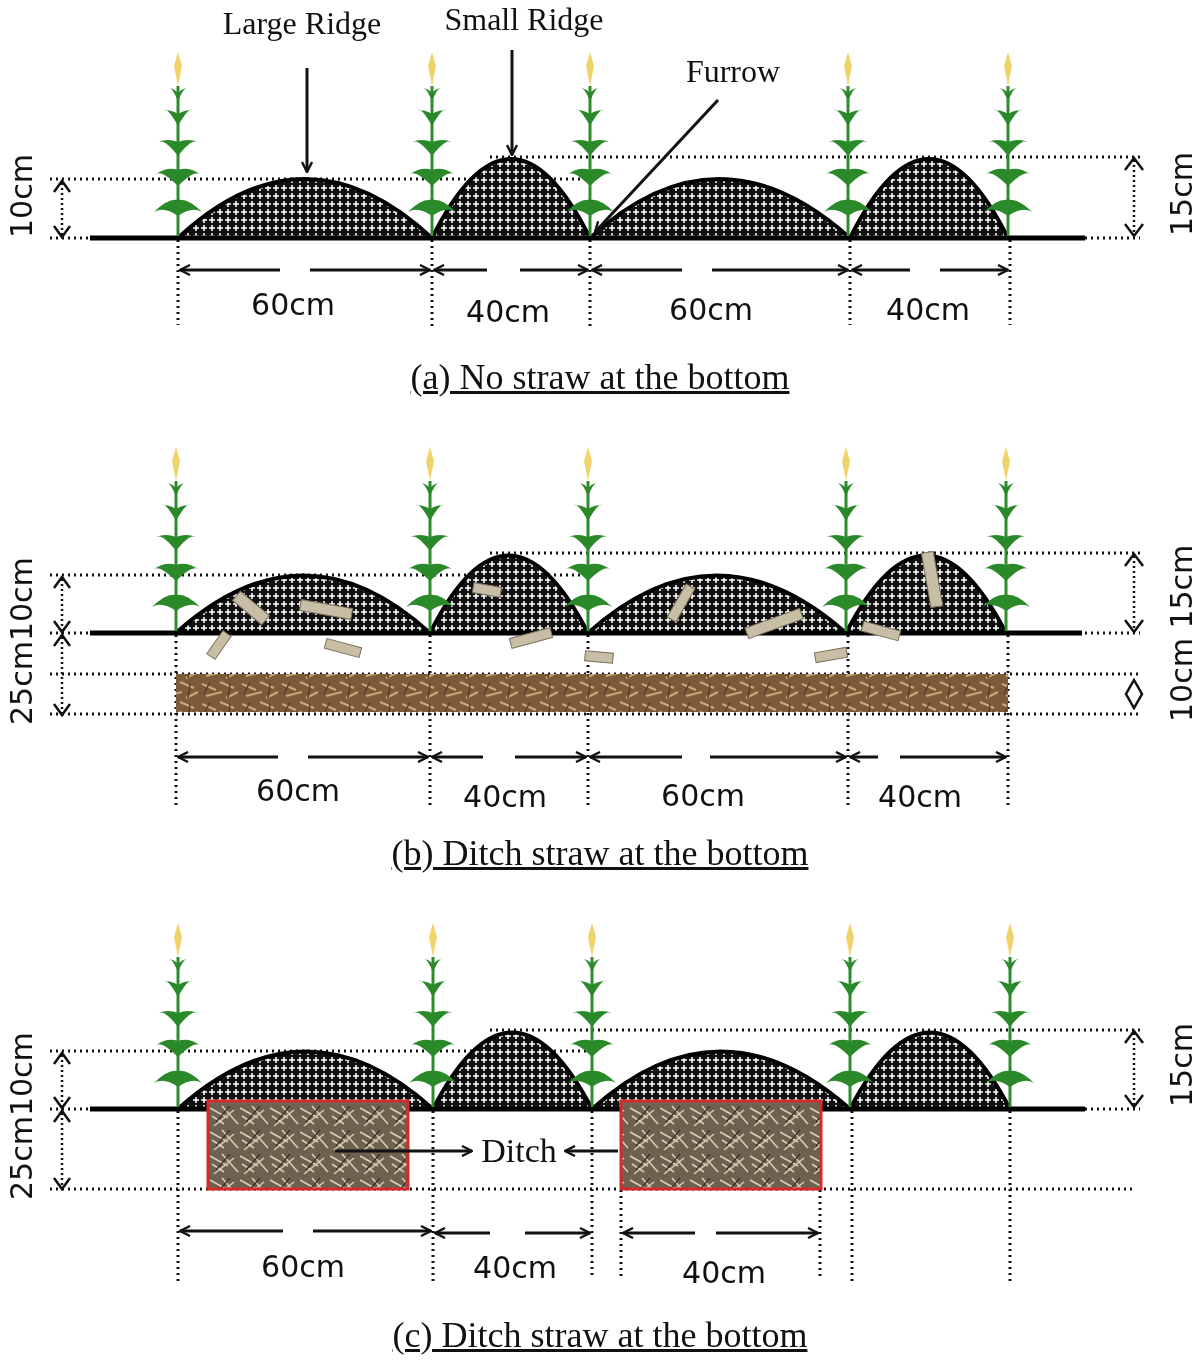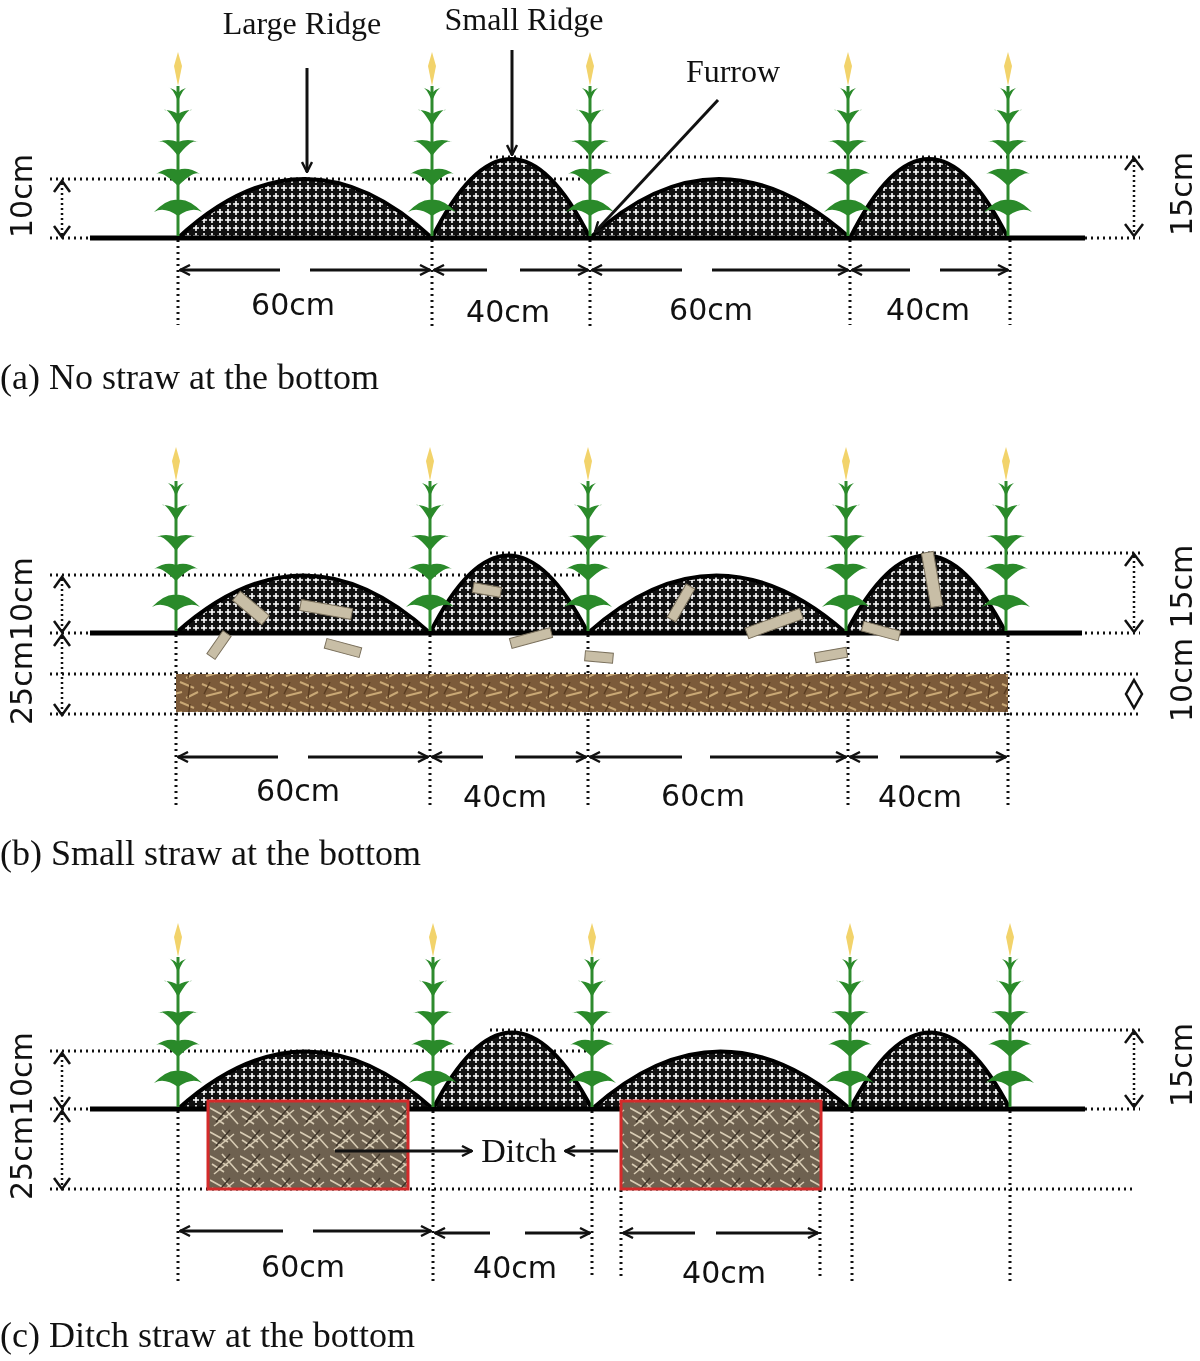--- a/index.html
+++ b/index.html
@@ -1,20 +1,20 @@
 <!DOCTYPE html>
 <html><head>
 <meta charset="utf-8">
 <style>
   html,body{margin:0;padding:0;background:#fff;}
   body{width:1200px;height:1361px;position:relative;overflow:hidden;font-family:"Liberation Serif",serif;}
   svg{position:absolute;left:0;top:0;}
   .serif{font-family:"Liberation Serif",serif;fill:#111;}
   .sans{font-family:"DejaVu Sans","Liberation Sans",sans-serif;fill:#111;}
-  .cap{position:absolute;left:0;width:1200px;text-align:left;font-size:36px;color:#111;font-family:"Liberation Serif",serif;}
+  .cap{position:absolute;left:0;width:1200px;text-align:center;font-size:36px;color:#111;font-family:"Liberation Serif",serif;text-decoration:underline;}
 </style>
 </head>
 <body>
 
 <svg width="1200" height="1361" viewBox="0 0 1200 1361">
   <defs>
     <pattern id="hatch" width="8" height="8" patternUnits="userSpaceOnUse">
       <rect width="8" height="8" fill="#111"></rect>
       <path d="M4 1 V7 M1 4 H7" stroke="#fff" stroke-width="1.6"></path>
     </pattern>
@@ -226,14 +226,14 @@
       <line x1="695" y1="1233" x2="623" y2="1233" marker-end="url(#ah)"></line>
       <line x1="716" y1="1233" x2="818" y2="1233" marker-end="url(#ah)"></line>
     </g>
     <text class="sans" x="303" y="1277" font-size="30" text-anchor="middle">60cm</text>
     <text class="sans" x="515" y="1278" font-size="30" text-anchor="middle">40cm</text>
     <text class="sans" x="724" y="1283" font-size="30" text-anchor="middle">40cm</text>
   </g>
 </svg>
 
 <div class="cap" style="top:356px">(a) No straw at the bottom</div>
-<div class="cap" style="top:832px">(b) Small straw at the bottom</div>
+<div class="cap" style="top:832px">(b) Ditch straw at the bottom</div>
 <div class="cap" style="top:1314px">(c) Ditch straw at the bottom</div>
 
 </body></html>

